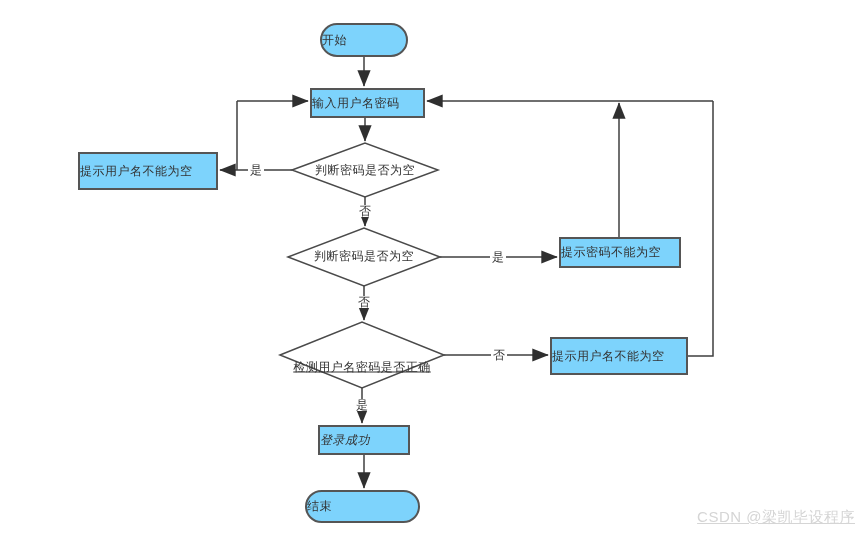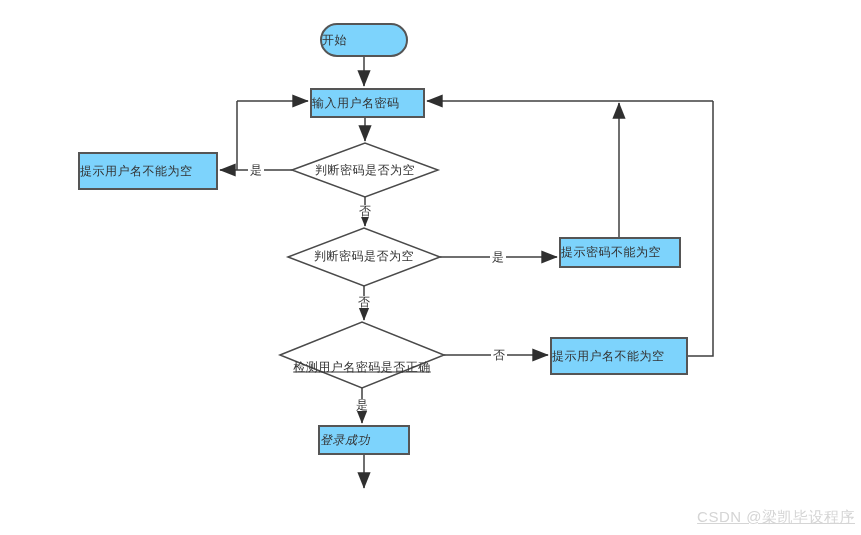--- a/index.html
+++ b/index.html
@@ -121,20 +121,23 @@
   <div class="diamond-label" style="left:362px; top:367px;text-decoration:underline;">检测用户名密码是否正确</div>
 
   <div class="node" style="left:550px; top:337px; width:138px; height:38px;">
     <span>提示用户名不能为空</span>
   </div>
 
   <div class="node" style="left:318px; top:425px; width:92px; height:30px;font-style:italic;">
     <span>登录成功</span>
   </div>
 
+  <div class="node stadium" style="left:305px; top:490px; width:115px; height:33px;">
+    <span>结束</span>
+  </div>
 
   <span class="edge-label" style="left:256px; top:170px;">是</span>
   <span class="edge-label" style="left:365px; top:211px;">否</span>
   <span class="edge-label" style="left:498px; top:257px;">是</span>
   <span class="edge-label" style="left:364px; top:302px;">否</span>
   <span class="edge-label" style="left:499px; top:355px;">否</span>
   <span class="edge-label" style="left:362px; top:405px;">是</span>
 
   <div class="watermark">CSDN @梁凯毕设程序</div>
 

